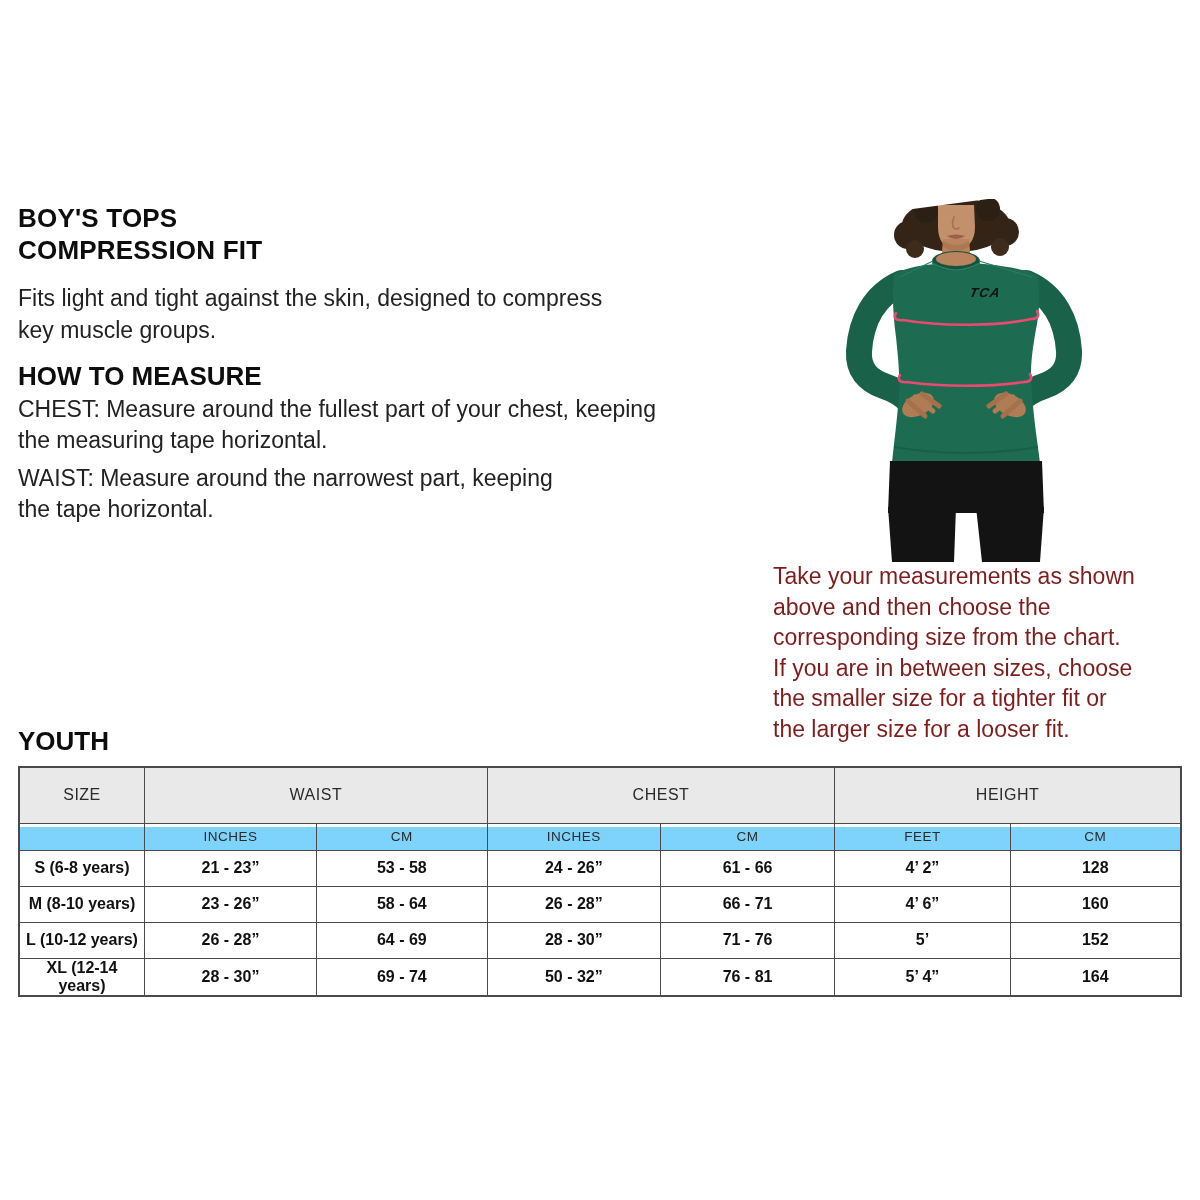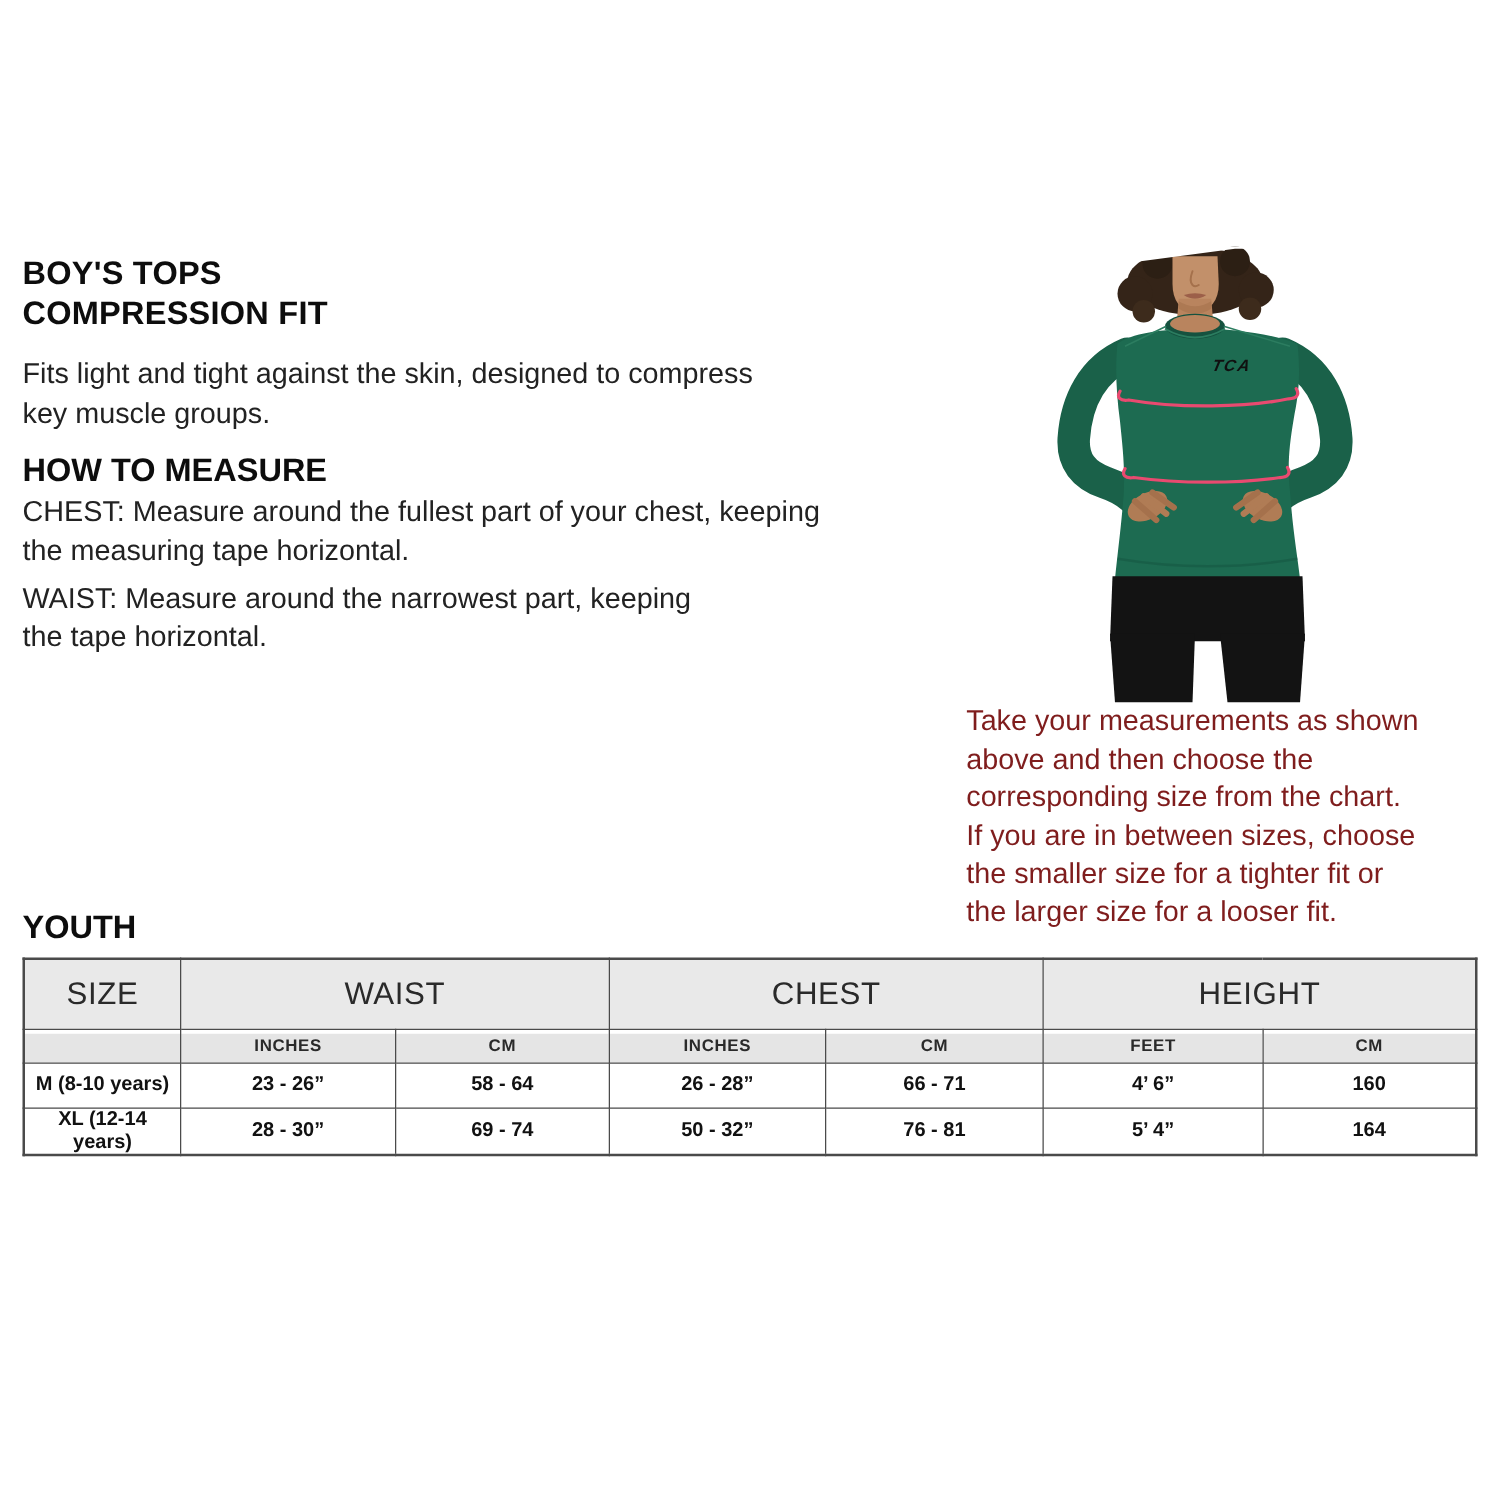--- a/index.html
+++ b/index.html
@@ -46,26 +46,26 @@
     position: absolute; left: 18px; top: 766px; width: 1164px;
     border-collapse: collapse; table-layout: fixed;
     border: 2px solid #4a4a4a;
   }
   table.size-chart th, table.size-chart td {
     border: 1px solid #4a4a4a; text-align: center; vertical-align: middle;
     overflow: hidden;
   }
   tr.main-headers th {
     height: 56px; background: #e9e9e9;
-    font-size: 25px; font-weight: normal; color: #2a2a2a; letter-spacing: 0.5px;
+    font-size: 16px; font-weight: normal; color: #2a2a2a; letter-spacing: 0.5px;
   }
   tr.unit-headers th {
-    height: 27px; background: #e5e5e5;
+    height: 27px; background: #7dd3fc;
     box-shadow: inset 0 3px 0 #ffffff;
-    font-size: 13.5px; font-weight: bold; color: #2a2a2a; letter-spacing: 0.5px;
+    font-size: 13.5px; font-weight: normal; color: #2a2a2a; letter-spacing: 0.5px;
   }
   tr.data-row td {
     height: 36px; background: #ffffff;
     font-size: 16px; font-weight: bold; color: #111111;
   }
   td.size-cell { font-size: 15.5px; padding: 0 1px; }
 </style>
 </head>
 <body>
 
@@ -175,29 +175,47 @@
       <th>INCHES</th>
       <th>CM</th>
       <th>INCHES</th>
       <th>CM</th>
       <th>FEET</th>
       <th>CM</th>
     </tr>
   </thead>
   <tbody>
     <tr class="data-row">
+      <td class="size-cell">S (6-8 years)</td>
+      <td>21 - 23”</td>
+      <td>53 - 58</td>
+      <td>24 - 26”</td>
+      <td>61 - 66</td>
+      <td>4’ 2”</td>
+      <td>128</td>
+    </tr>
+    <tr class="data-row">
       <td class="size-cell">M (8-10 years)</td>
       <td>23 - 26”</td>
       <td>58 - 64</td>
       <td>26 - 28”</td>
       <td>66 - 71</td>
       <td>4’ 6”</td>
       <td>160</td>
     </tr>
     <tr class="data-row">
+      <td class="size-cell">L (10-12 years)</td>
+      <td>26 - 28”</td>
+      <td>64 - 69</td>
+      <td>28 - 30”</td>
+      <td>71 - 76</td>
+      <td>5’</td>
+      <td>152</td>
+    </tr>
+    <tr class="data-row">
       <td class="size-cell">XL (12-14 years)</td>
       <td>28 - 30”</td>
       <td>69 - 74</td>
       <td>50 - 32”</td>
       <td>76 - 81</td>
       <td>5’ 4”</td>
       <td>164</td>
     </tr>
   </tbody>
 </table>

